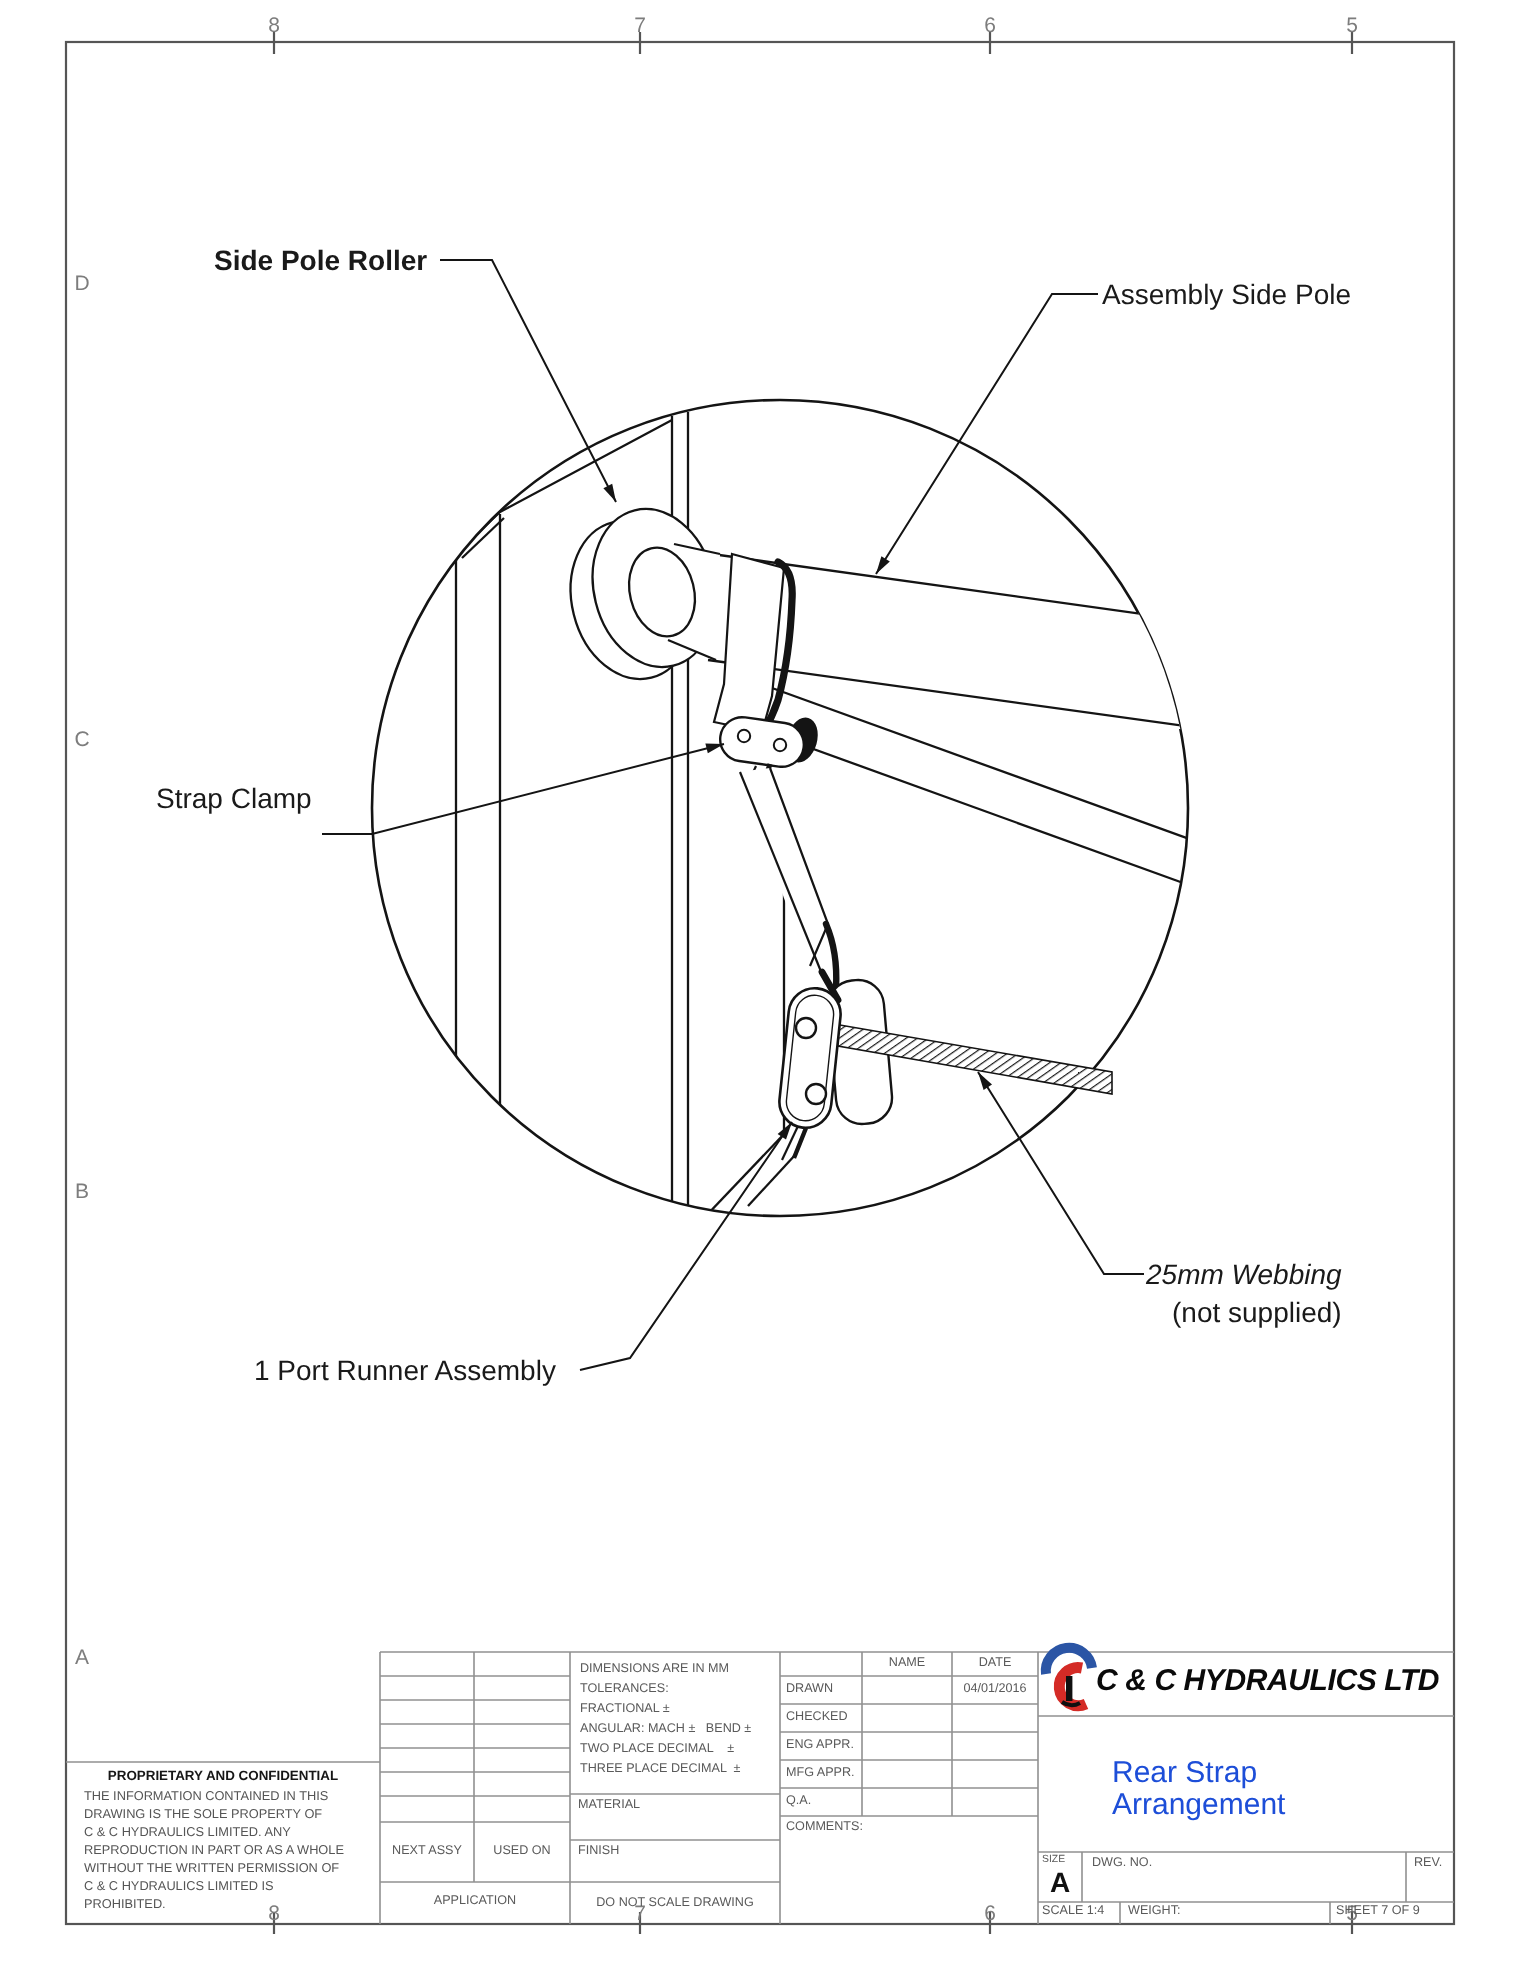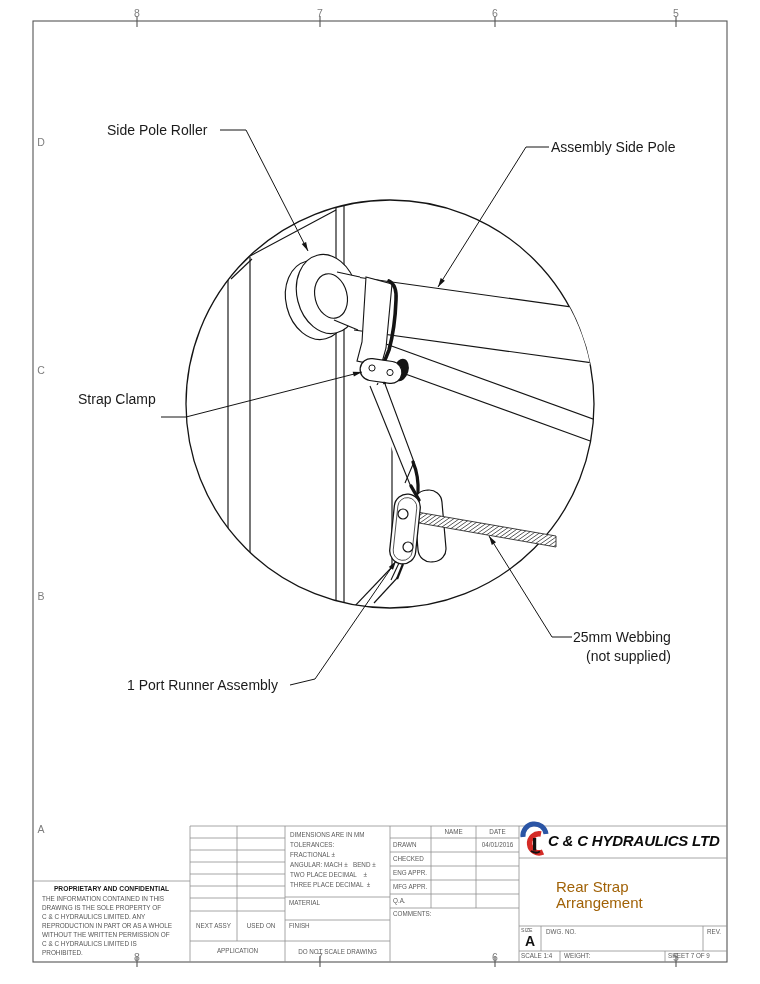--- a/index.html
+++ b/index.html
@@ -8,21 +8,21 @@
   #cad{position:absolute;left:0;top:0;z-index:1;}
   .txt{position:absolute;z-index:2;line-height:1;white-space:nowrap;}
   .callout{font-size:14px;color:#1a1a1a;}
   .zone{font-size:10.5px;color:#7d7d7d;width:14px;text-align:center;}
   .tiny{font-size:6.3px;color:#5a5a5a;}
   .tol{white-space:pre;}
   .prophead{font-size:6.7px;font-weight:bold;color:#161616;width:157px;text-align:center;}
   .propline{font-size:6.4px;color:#555;}
   .ctr{text-align:center;}
   .company{font-size:15px;font-weight:bold;font-style:italic;color:#0a0a0a;letter-spacing:-0.2px;}
-  .dwgtitle{font-size:15px;color:#a16207;}
+  .dwgtitle{font-size:15px;color:#1d4ed8;}
   .sizeA{font-size:14px;font-weight:bold;color:#111;}
 </style>
 </head>
 <body>
 
 <div id="page">
 
 <svg id="cad" width="760" height="984" viewBox="0 0 760 984">
   <defs>
     <clipPath id="cp">
@@ -189,25 +189,25 @@
 <div class="txt zone" style="left:669px;top:8px;">5</div>
 <div class="txt zone" style="left:130px;top:952px;">8</div>
 <div class="txt zone" style="left:313px;top:952px;">7</div>
 <div class="txt zone" style="left:488px;top:952px;">6</div>
 <div class="txt zone" style="left:669px;top:952px;">5</div>
 <div class="txt zone" style="left:34px;top:137px;">D</div>
 <div class="txt zone" style="left:34px;top:365px;">C</div>
 <div class="txt zone" style="left:34px;top:591px;">B</div>
 <div class="txt zone" style="left:34px;top:824px;">A</div>
 
-<div class="txt callout" style="left:107px;top:123px;">Side Pole Roller</div>
+<div class="txt callout" style="left:107px;top:123px;font-weight:bold;">Side Pole Roller</div>
 <div class="txt callout" style="left:551px;top:140px;">Assembly Side Pole</div>
 <div class="txt callout" style="left:78px;top:392px;">Strap Clamp</div>
 <div class="txt callout" style="left:127px;top:678px;">1 Port Runner Assembly</div>
-<div class="txt callout" style="left:573px;top:630px;">25mm Webbing</div>
+<div class="txt callout" style="left:573px;top:630px;font-style:italic;">25mm Webbing</div>
 <div class="txt callout" style="left:586px;top:649px;">(not supplied)</div>
 
 <div class="txt prophead" style="left:33px;top:886px;">PROPRIETARY AND CONFIDENTIAL</div>
 <div class="txt propline" style="left:42px;top:896px;">THE INFORMATION CONTAINED IN THIS</div>
 <div class="txt propline" style="left:42px;top:905px;">DRAWING IS THE SOLE PROPERTY OF</div>
 <div class="txt propline" style="left:42px;top:914px;">C &amp; C HYDRAULICS LIMITED.  ANY</div>
 <div class="txt propline" style="left:42px;top:923px;">REPRODUCTION IN PART OR AS A WHOLE</div>
 <div class="txt propline" style="left:42px;top:932px;">WITHOUT THE WRITTEN PERMISSION OF</div>
 <div class="txt propline" style="left:42px;top:941px;">C &amp; C HYDRAULICS LIMITED IS</div>
 <div class="txt propline" style="left:42px;top:950px;">PROHIBITED.</div>

